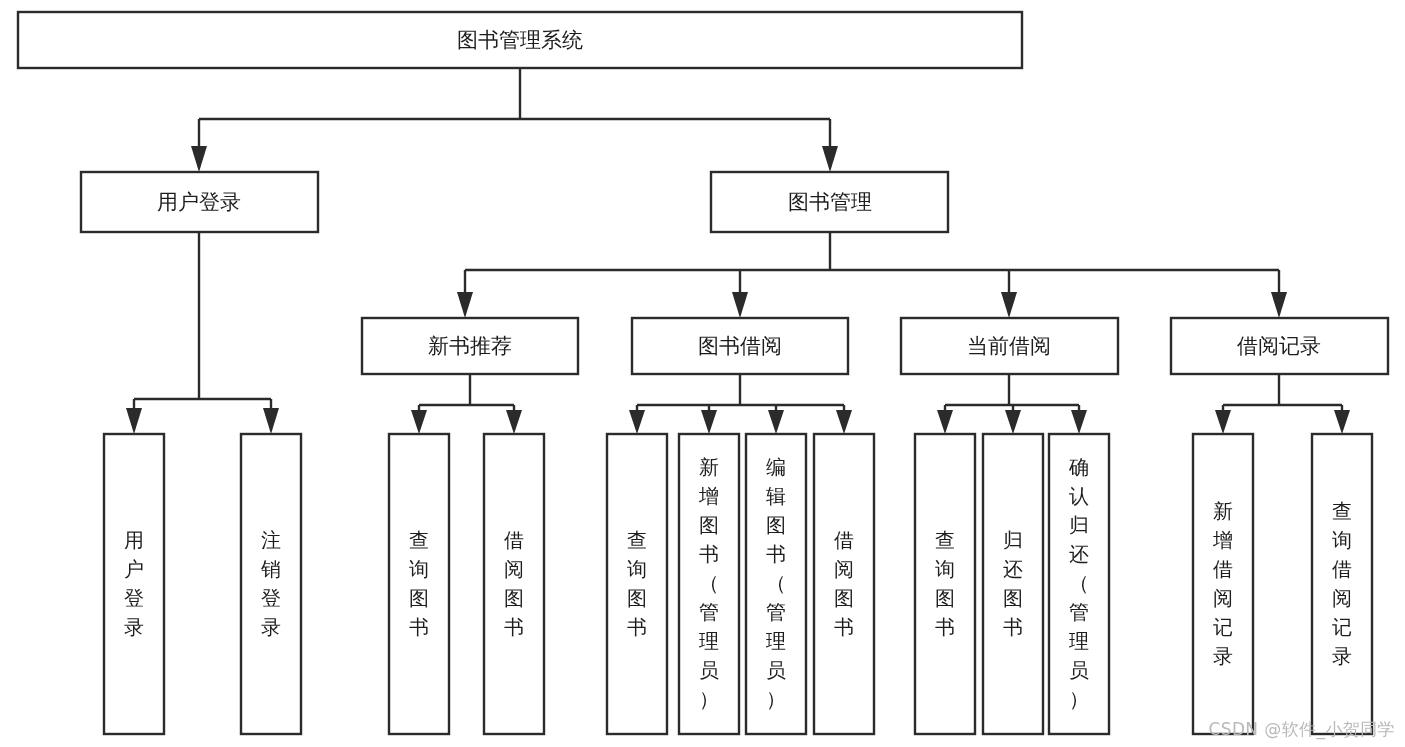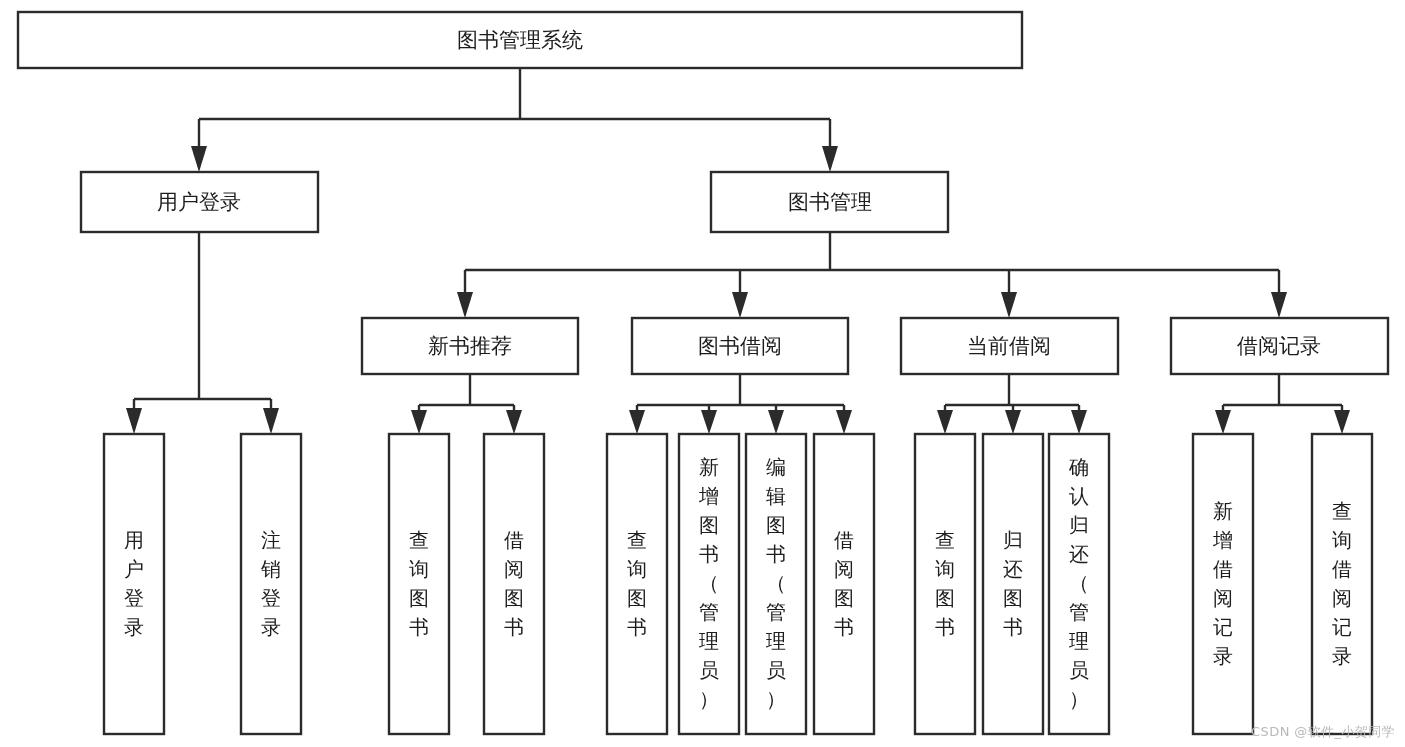--- a/index.html
+++ b/index.html
@@ -50,21 +50,21 @@
     white-space: pre;
   }
   .node-label.vertical {
     font-size: 20px;
   }
   .watermark {
     position: absolute;
     right: 10px;
     bottom: 6px;
     font-family: "DejaVu Sans", "Liberation Sans", sans-serif;
-    font-size: 13px;
+    font-size: 17px;
     color: #b9b9b9;
     letter-spacing: 0.4px;
     user-select: none;
     pointer-events: none;
   }
 </style>
 </head>
 <body>
 
 <div id="diagram-root">

